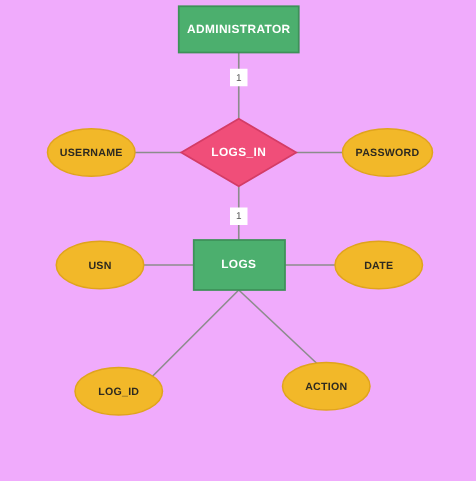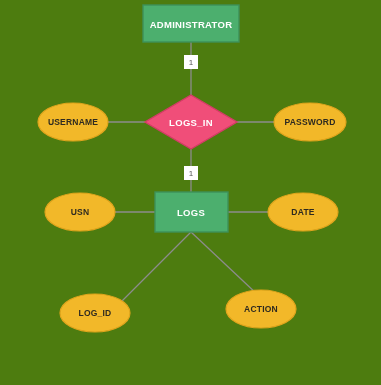--- a/index.html
+++ b/index.html
@@ -7,21 +7,21 @@
     padding: 0;
     background: #ffffff;
   }
   body {
     font-family: "Liberation Sans", sans-serif;
   }
   #er-canvas {
     position: relative;
     width: 381px;
     height: 385px;
-    background: #4d7c0f;
+    background: #f0abfc;
     overflow: hidden;
   }
   #er-svg {
     position: absolute;
     top: 0;
     left: 0;
     width: 381px;
     height: 385px;
   }
   .node-label {

